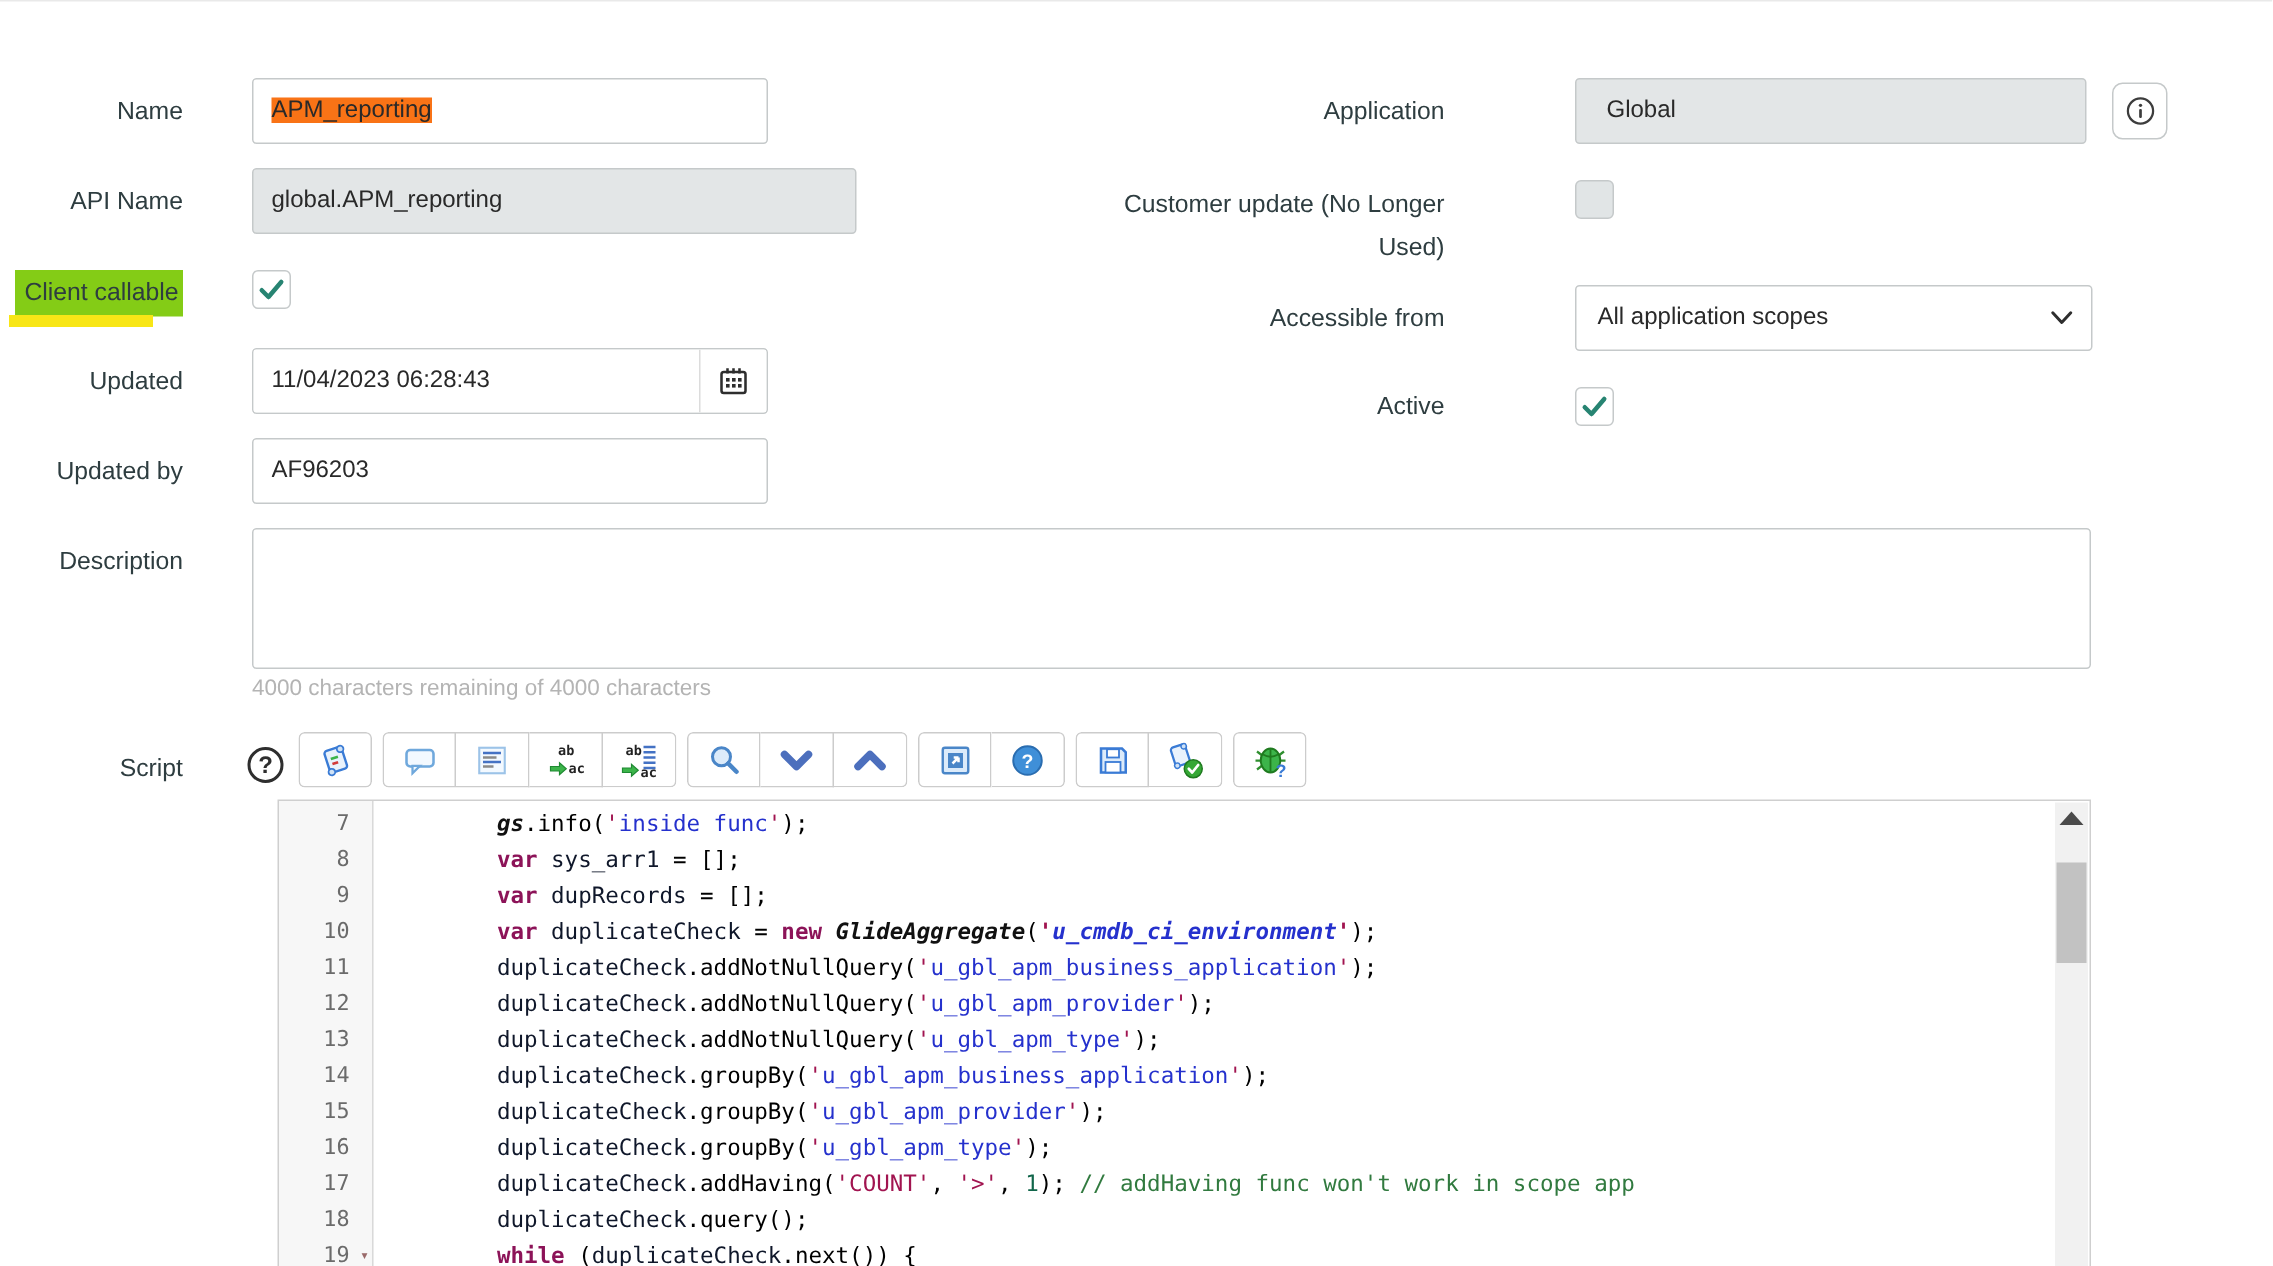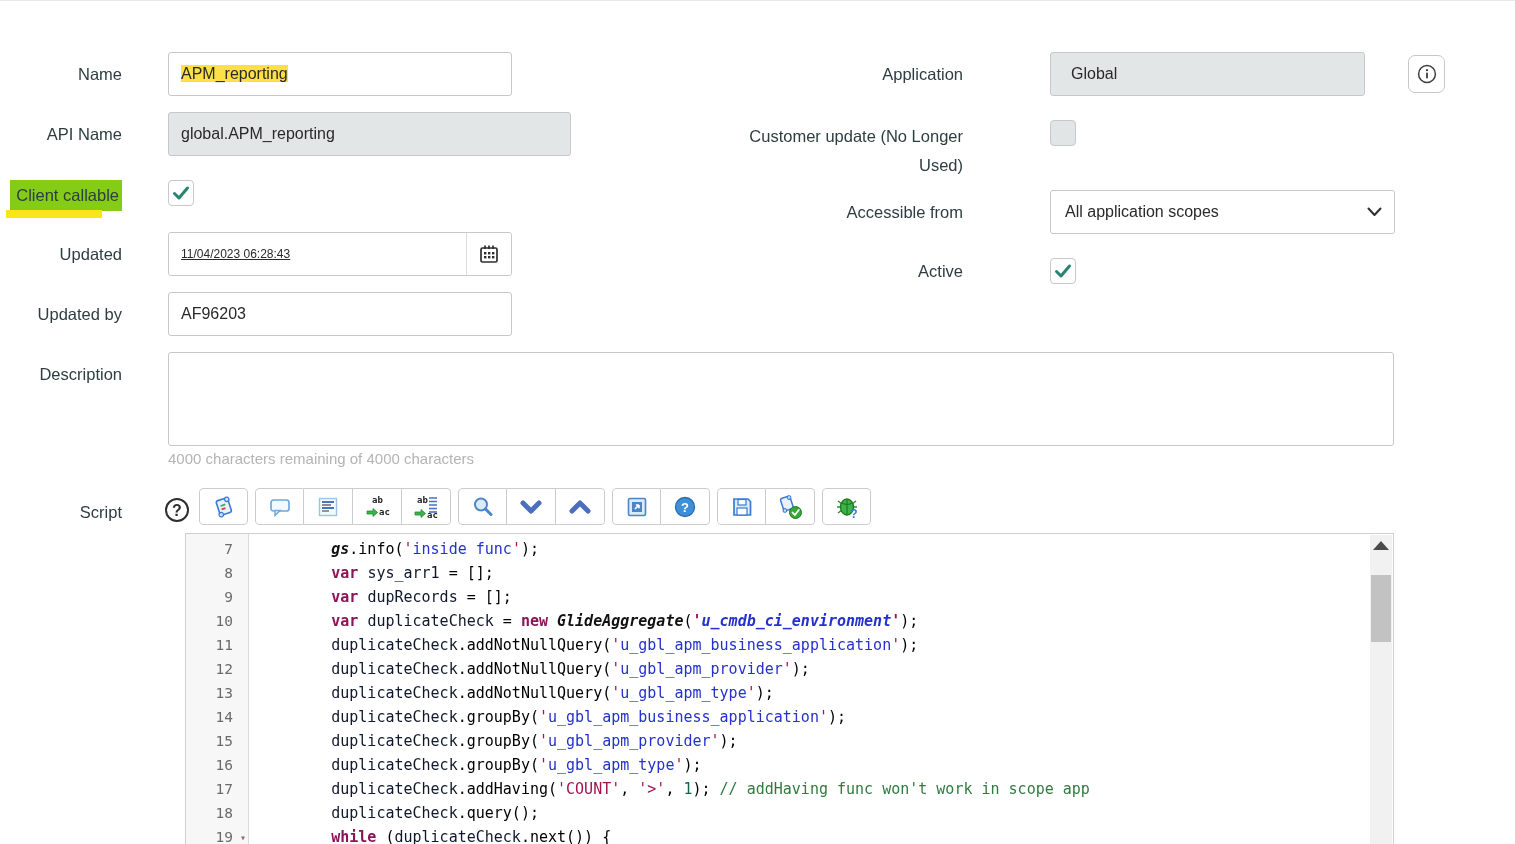--- a/index.html
+++ b/index.html
@@ -11,34 +11,34 @@
   .flabel { position:absolute; color:#2e3d40; font-size:16.5px; text-align:right; }
   .lcol { left:0; width:122px; }
   .rcol { left:720px; width:243px; }
 
   .input, .fake-input {
     position:absolute; border:1px solid #c5c9ca; border-radius:3px; background:#fff;
     font-family:"Liberation Sans", sans-serif; font-size:16px; color:#292929;
     padding:0 12px; height:44px; line-height:42px;
   }
   .readonly { background:#e3e6e7; }
-  .sel-text { background:#fde047;text-align:right; }
+  .sel-text { background:#f97316;text-align:right; }
 
   .checkbox { position:absolute; width:26px; height:26px; border:1px solid #c5c9ca;
     border-radius:4px; background:#fff; display:flex; align-items:center; justify-content:center; }
   .checkbox.disabled { background:#e1e5e6; }
 
   .hl-label { position:relative; display:inline-block; background:#84cc16; padding:2px 3px 3px 6px; }
   .hl-label::after { content:""; position:absolute; left:-4px; bottom:-7px; width:96px; height:8px;
     background:#f8e616; }
 
   .dt-group { position:absolute; display:flex; border:1px solid #c5c9ca; border-radius:3px;
     background:#fff; overflow:hidden; }
   .dt-group input { border:none; outline:none; font-family:"Liberation Sans",sans-serif;
-    font-size:12px; color:#292929; padding:0 12px; width:297px; height:42px;text-decoration:underline; }
+    font-size:16px; color:#292929; padding:0 12px; width:297px; height:42px; }
   .dt-btn { width:45px; height:42px; border-left:1px solid #dcdcdc; background:#fff;
     display:flex; align-items:center; justify-content:center; cursor:pointer; }
 
   textarea.desc { position:absolute; resize:none; border:1px solid #c5c9ca; border-radius:3px;
     font-family:"Liberation Sans",sans-serif; font-size:16px; padding:8px 12px; background:#fff; }
   .counter { position:absolute; color:#b4b4b4; font-size:15px; }
 
   .fake-select { position:absolute; border:1px solid #c5c9ca; border-radius:3px; background:#fff;
     height:44px; line-height:42px; font-size:16px; color:#292929; padding:0 36px 0 14px; cursor:pointer; }
   .fake-select svg { position:absolute; right:12px; top:16px; }
@@ -272,21 +272,21 @@
       <div class="vs-up"></div>
       <div class="vs-thumb"></div>
     </div>
   </div>
 
   <div class="flabel rcol" style="top:52px; line-height:44px;">Application</div>
   <div class="flabel rcol" style="top:122px; line-height:29px;">Customer update (No Longer Used)</div>
   <div class="flabel rcol" style="top:190px; line-height:44px;">Accessible from</div>
   <div class="flabel rcol" style="top:258px; line-height:26px;">Active</div>
 
-  <input class="input readonly" style="left: 1050px; top: 52px; width: 315px; padding-left: 20px;" readonly="" value="Global">
+  <input class="input readonly" style="left: 1050px; top: 52px; width: 341px; padding-left: 20px;" readonly="" value="Global">
 
   <div class="info-btn" style="left:1408px; top:55px;">
     <svg width="20" height="20" viewBox="0 0 20 20">
       <circle cx="10" cy="10" r="8.4" fill="none" stroke="#3d3d3d" stroke-width="1.5"></circle>
       <circle cx="10" cy="6.2" r="1.1" fill="#3d3d3d"></circle>
       <rect x="9.1" y="8.6" width="1.8" height="6" rx="0.8" fill="#3d3d3d"></rect>
     </svg>
   </div>
 
   <div class="checkbox disabled" style="left:1050px; top:120px;"></div>

